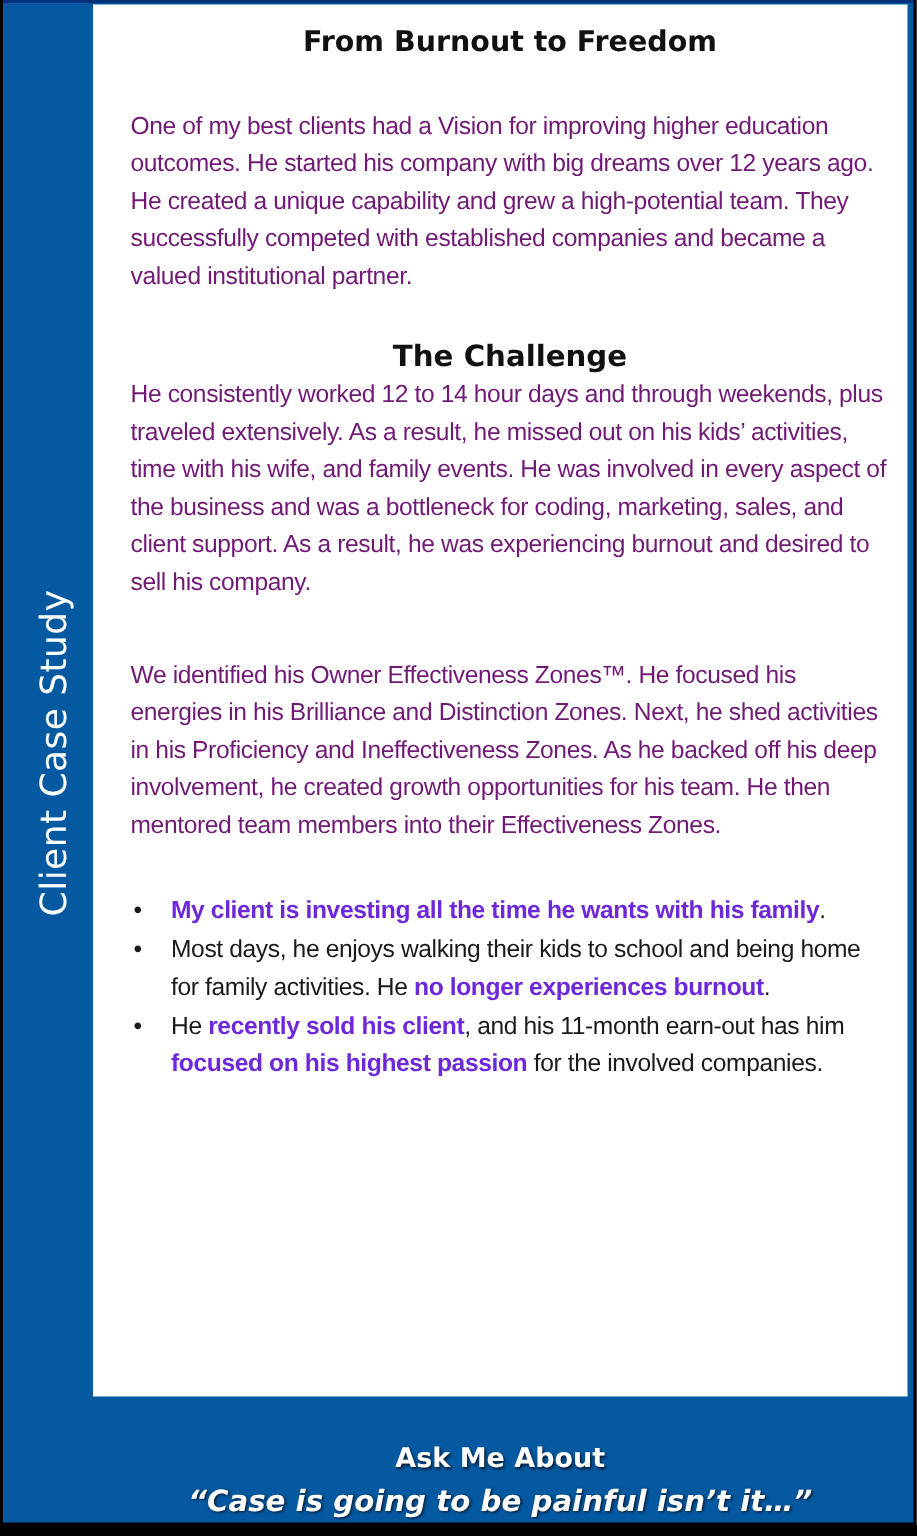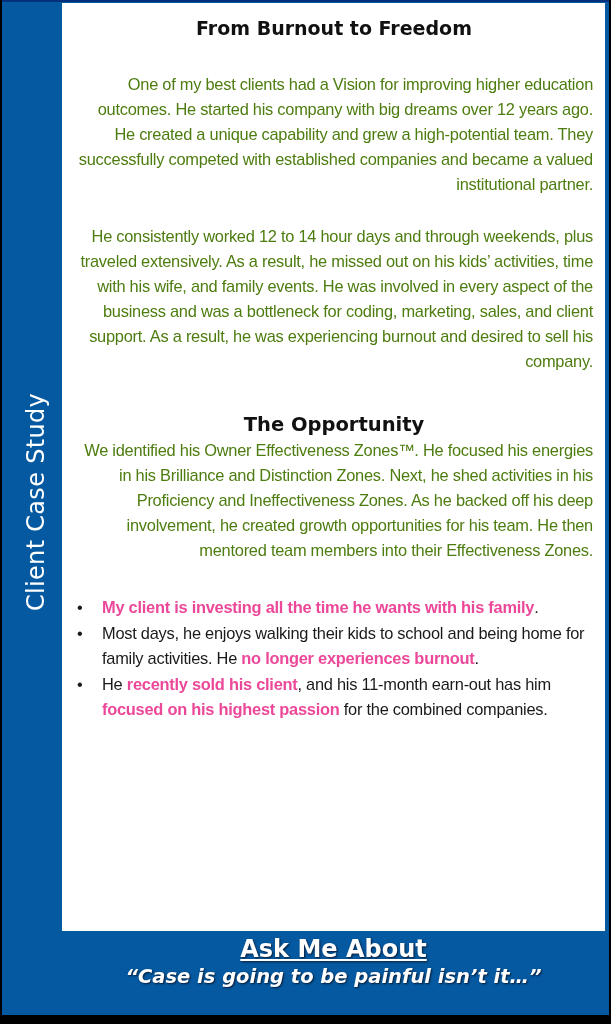--- a/index.html
+++ b/index.html
@@ -4,71 +4,71 @@
 <style>
   html, body { margin: 0; padding: 0; background: #000; }
   body { width: 611px; height: 1024px; position: relative; overflow: hidden;
          font-family: "Liberation Sans", "DejaVu Sans", sans-serif; }
   .frame { position: absolute; left: 2px; top: 0; width: 607px; height: 1015px;
            background: #0459a0; border-top: 2px solid #02307a; box-sizing: border-box; }
   .sidebar-label { position: absolute; left: 36px; top: 502px; transform: translate(-50%, -50%) rotate(-90deg);
            color: #ffffff; font-size: 24px; white-space: nowrap; letter-spacing: 0.3px;
            font-family: "DejaVu Sans", sans-serif; font-weight: normal; transform-origin: center center; }
   .panel { position: absolute; left: 62px; top: 3px; width: 543px; height: 928px; background: #ffffff;
-           box-sizing: border-box; padding: 0 12px 0 13px; color: #111; }
+           box-sizing: border-box; padding: 0 12px 0 25px; color: #111; }
   .panel h1, .panel h2 { font-family: "DejaVu Sans", sans-serif; font-weight: bold; text-align: center;
            margin: 0; color: #111; }
   .panel h1 { font-size: 19px; padding-top: 14px; height: 32px; }
   .panel h2 { font-size: 19.5px; height: 27px; line-height: 27px; }
-  .panel p { margin: 0; font-size: 16.4px; line-height: 25px; letter-spacing: -0.25px; color: #4d7c0f; text-align: right; }
+  .panel p { margin: 0; font-size: 16.4px; line-height: 25px; letter-spacing: -0.25px; color: #701a75; }
   .intro { margin-top: 23px !important; }
   .gap1 { height: 27px; }
   .gap2 { height: 37px; }
   .gap3 { height: 32px; }
   ul.bullets { list-style: none; margin: 0; padding: 0; }
   ul.bullets li { position: relative; padding-left: 27px; font-size: 16.4px; line-height: 25.5px;
            letter-spacing: -0.25px; color: #1a1a1a; }
   ul.bullets li .bullet { position: absolute; left: 2px; top: 0; }
-  b { font-weight: bold; color: #ec4899; }
+  b { font-weight: bold; color: #6d28d9; }
   .footer { position: absolute; left: 62px; top: 931px; width: 543px; height: 84px; text-align: center;
            color: #fff; text-shadow: 1px 1px 2px #0a1a33; }
-  .footer .ask { font-family: "DejaVu Sans", sans-serif; font-weight: bold; font-size: 24px; margin-top: 4px; height: 28px; line-height: 28px; text-decoration: underline; }
+  .footer .ask { font-family: "DejaVu Sans", sans-serif; font-weight: bold; font-size: 18px; margin-top: 28px; height: 28px; line-height: 28px; }
   .footer .quote { font-family: "DejaVu Sans", sans-serif; font-weight: bold; font-style: italic; font-size: 19.5px; height: 28px; line-height: 28px; }
 </style>
 </head>
 <body>
 
 <div class="frame"></div>
 
 <div class="sidebar-label">Client Case Study</div>
 
 <div class="panel">
   <h1>From Burnout to Freedom</h1>
   <p class="intro">One of my best clients had a Vision for improving higher education outcomes. He started his company with big dreams over 12 years ago. He created a unique capability and grew a high-potential team. They successfully competed with established companies and became a valued institutional partner.</p>
 
   <div class="gap1"></div>
+  <h2>The Challenge</h2>
   <p>He consistently worked 12 to 14 hour days and through weekends, plus traveled extensively. As a result, he missed out on his kids’ activities, time with his wife, and family events. He was involved in every aspect of the business and was a bottleneck for coding, marketing, sales, and client support. As a result, he was experiencing burnout and desired to sell his company.</p>
 
   <div class="gap2"></div>
-  <h2>The Opportunity</h2>
   <p>We identified his Owner Effectiveness Zones™. He focused his energies in his Brilliance and Distinction Zones. Next, he shed activities in his Proficiency and Ineffectiveness Zones. As he backed off his deep involvement, he created growth opportunities for his team. He then mentored team members into their Effectiveness Zones.</p>
 
   <div class="gap3"></div>
   <ul class="bullets">
     <li>
       <span class="bullet">•</span>
       <b>My client is investing all the time he wants with his family</b><span>.</span>
     </li>
     <li>
       <span class="bullet">•</span>
       <span>Most days, he enjoys walking their kids to school and being home for family activities. He </span><b>no longer experiences burnout</b><span>.</span>
     </li>
     <li>
       <span class="bullet">•</span>
-      <span>He </span><b>recently sold his client</b><span>, and his 11-month earn-out has him </span><b>focused on his highest passion</b><span> for the combined companies.</span>
+      <span>He </span><b>recently sold his client</b><span>, and his 11-month earn-out has him </span><b>focused on his highest passion</b><span> for the involved companies.</span>
     </li>
   </ul>
 </div>
 
 <div class="footer">
   <div class="ask">Ask Me About</div>
   <div class="quote">“Case is going to be painful isn’t it…”</div>
 </div>
 
 </body></html>

